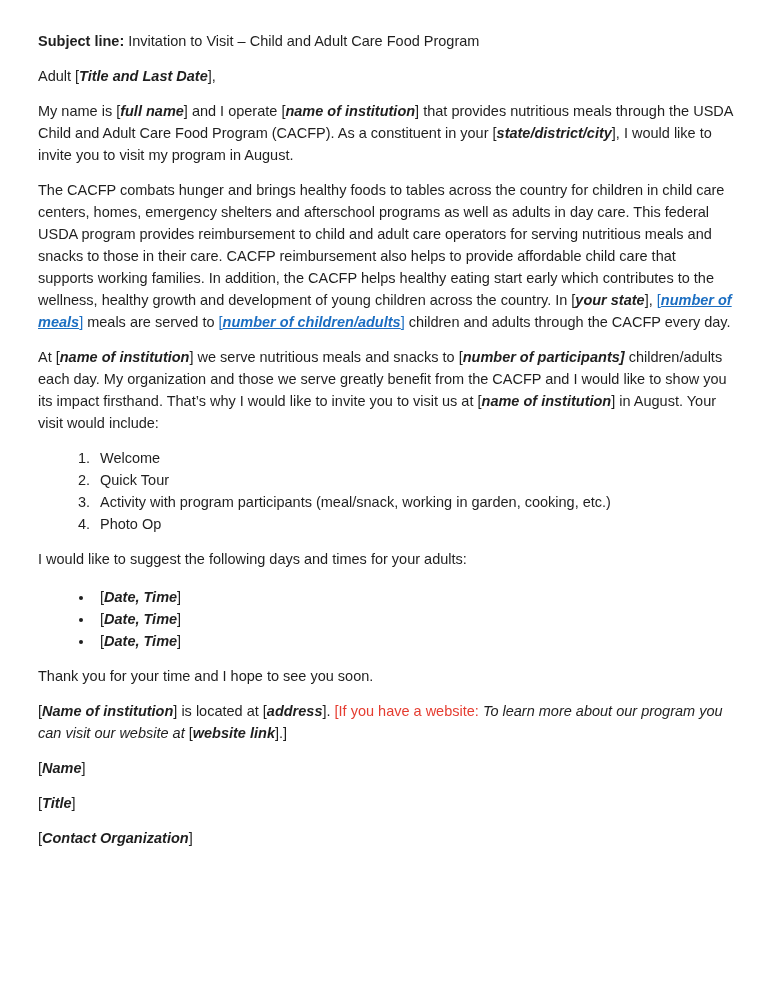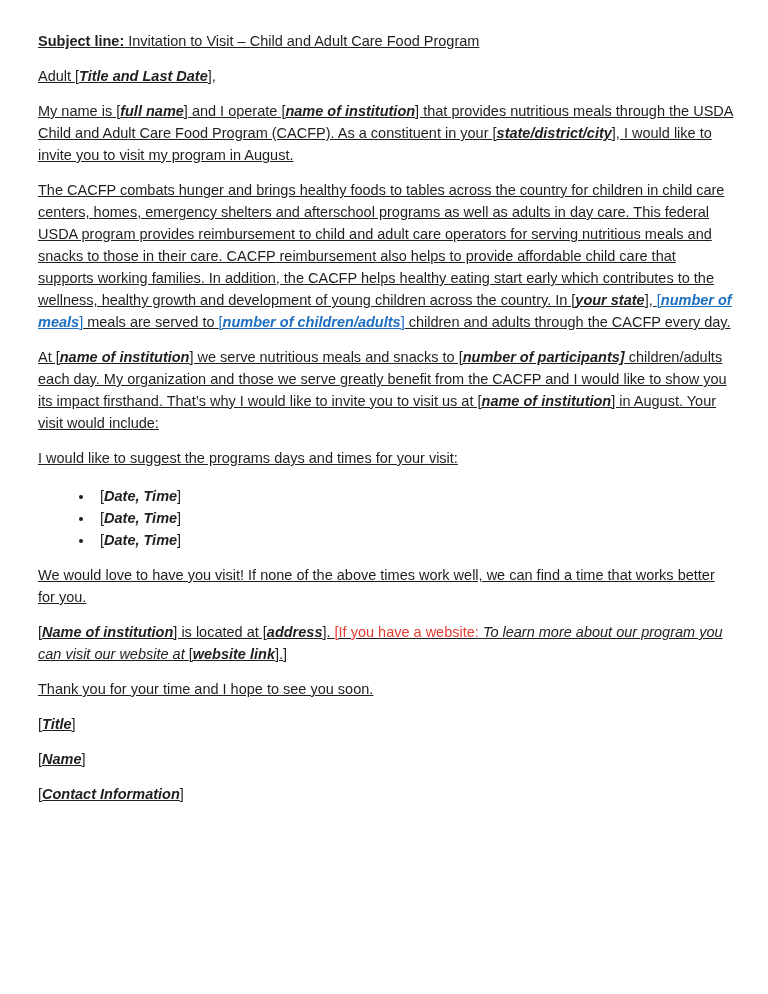--- a/index.html
+++ b/index.html
@@ -13,48 +13,53 @@
     box-sizing:border-box;
     width:768px;
     min-height:994px;
     background:var(--bg);
     padding:30px 30px 20px 38px;
     font-family:"Liberation Sans", sans-serif;
     font-size:14.5px;
     line-height:22px;
     color:var(--text);
   }
-  .para{margin:0 4px 13px 0;text-decoration:underline;}
+  .para{margin:0 4px 13px 0;}
   .num-list,.bullet-list{margin:0 0 13px 0;padding:0 0 0 56px;}
   .num-list li,.bullet-list li{line-height:22px;padding-left:6px;}
   .bullet-list{list-style-type:disc;margin-top:16px;}
   .b{font-weight:bold;}
   .i{font-style:italic;}
   .u{text-decoration:underline;}
   .link{color:var(--link);}
   .red{color:var(--red);}
 </style>
 </head>
 <body>
 
 <div class="page">
   <p class="para"><span class="b">Subject line:</span><span> Invitation to Visit – Child and Adult Care Food Program</span></p>
   <p class="para"><span>Adult [</span><span class="b i">Title and Last Date</span><span>],</span></p>
   <p class="para"><span>My name is [</span><span class="b i">full name</span><span>] and I operate [</span><span class="b i">name of institution</span><span>] that provides nutritious meals through the USDA Child and Adult Care Food Program (CACFP). As a constituent in your [</span><span class="b i">state/district/city</span><span>], I would like to invite you to visit my program in August.</span></p>
   <p class="para"><span>The CACFP combats hunger and brings healthy foods to tables across the country for children in child care centers, homes, emergency shelters and afterschool programs as well as adults in day care. This federal USDA program provides reimbursement to child and adult care operators for serving nutritious meals and snacks to those in their care. CACFP reimbursement also helps to provide affordable child care that supports working families. In addition, the CACFP helps healthy eating start early which contributes to the wellness, healthy growth and development of young children across the country. In [</span><span class="b i">your state</span><span>], </span><span class="link">[</span><span class="b i u link">number of meals</span><span class="u link">]</span><span> meals are served to </span><span class="link">[</span><span class="b i u link">number of children/adults</span><span class="u link">]</span><span> children and adults through the CACFP every day.</span></p>
   <p class="para"><span>At [</span><span class="b i">name of institution</span><span>] we serve nutritious meals and snacks to [</span><span class="b i">number of participants]</span><span> children/adults each day. My organization and those we serve greatly benefit from the CACFP and I would like to show you its impact firsthand. That’s why I would like to invite you to visit us at [</span><span class="b i">name of institution</span><span>] in August. Your visit would include:</span></p>
 
+  <ol class="num-list">
+    <li>Welcome</li>
+    <li>Quick Tour</li>
+    <li>Activity with program participants (meal/snack, working in garden, cooking, etc.)</li>
+    <li>Photo Op</li>
+  </ol>
 
-  <p class="para"><span>I would like to suggest the programs days and times for your visit:</span></p>
+  <p class="para"><span>I would like to suggest the following days and times for your adults:</span></p>
 
   <ul class="bullet-list">
     <li><span>[</span><span class="b i">Date, Time</span><span>]</span></li>
     <li><span>[</span><span class="b i">Date, Time</span><span>]</span></li>
     <li><span>[</span><span class="b i">Date, Time</span><span>]</span></li>
   </ul>
 
-  <p class="para"><span>We would love to have you visit! If none of the above times work well, we can find a time that works better for you.</span></p>
+  <p class="para"><span>Thank you for your time and I hope to see you soon.</span></p>
   <p class="para"><span>[</span><span class="b i">Name of institution</span><span>] is located at [</span><span class="b i">address</span><span>]. </span><span class="red">[If you have a website: </span><span class="i">To learn more about our program you can visit our website at </span><span>[</span><span class="b i">website link</span><span>].]</span></p>
-  <p class="para"><span>Thank you for your time and I hope to see you soon.</span></p>
+  <p class="para"><span>[</span><span class="b i">Name</span><span>]</span></p>
   <p class="para"><span>[</span><span class="b i">Title</span><span>]</span></p>
-  <p class="para"><span>[</span><span class="b i">Name</span><span>]</span></p>
-  <p class="para"><span>[</span><span class="b i">Contact Information</span><span>]</span></p>
+  <p class="para"><span>[</span><span class="b i">Contact Organization</span><span>]</span></p>
 </div>
 
 </body></html>

